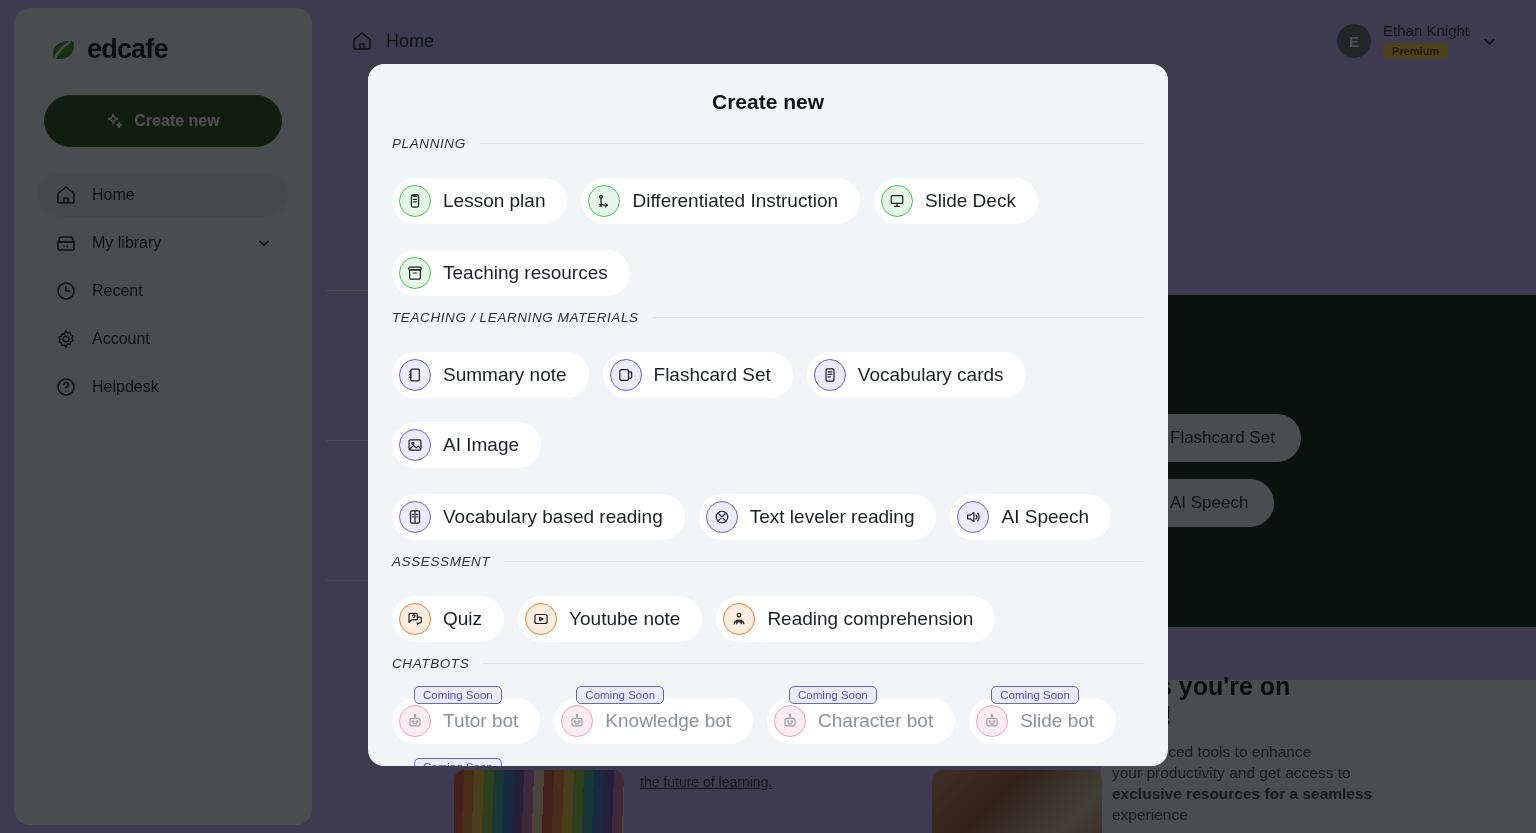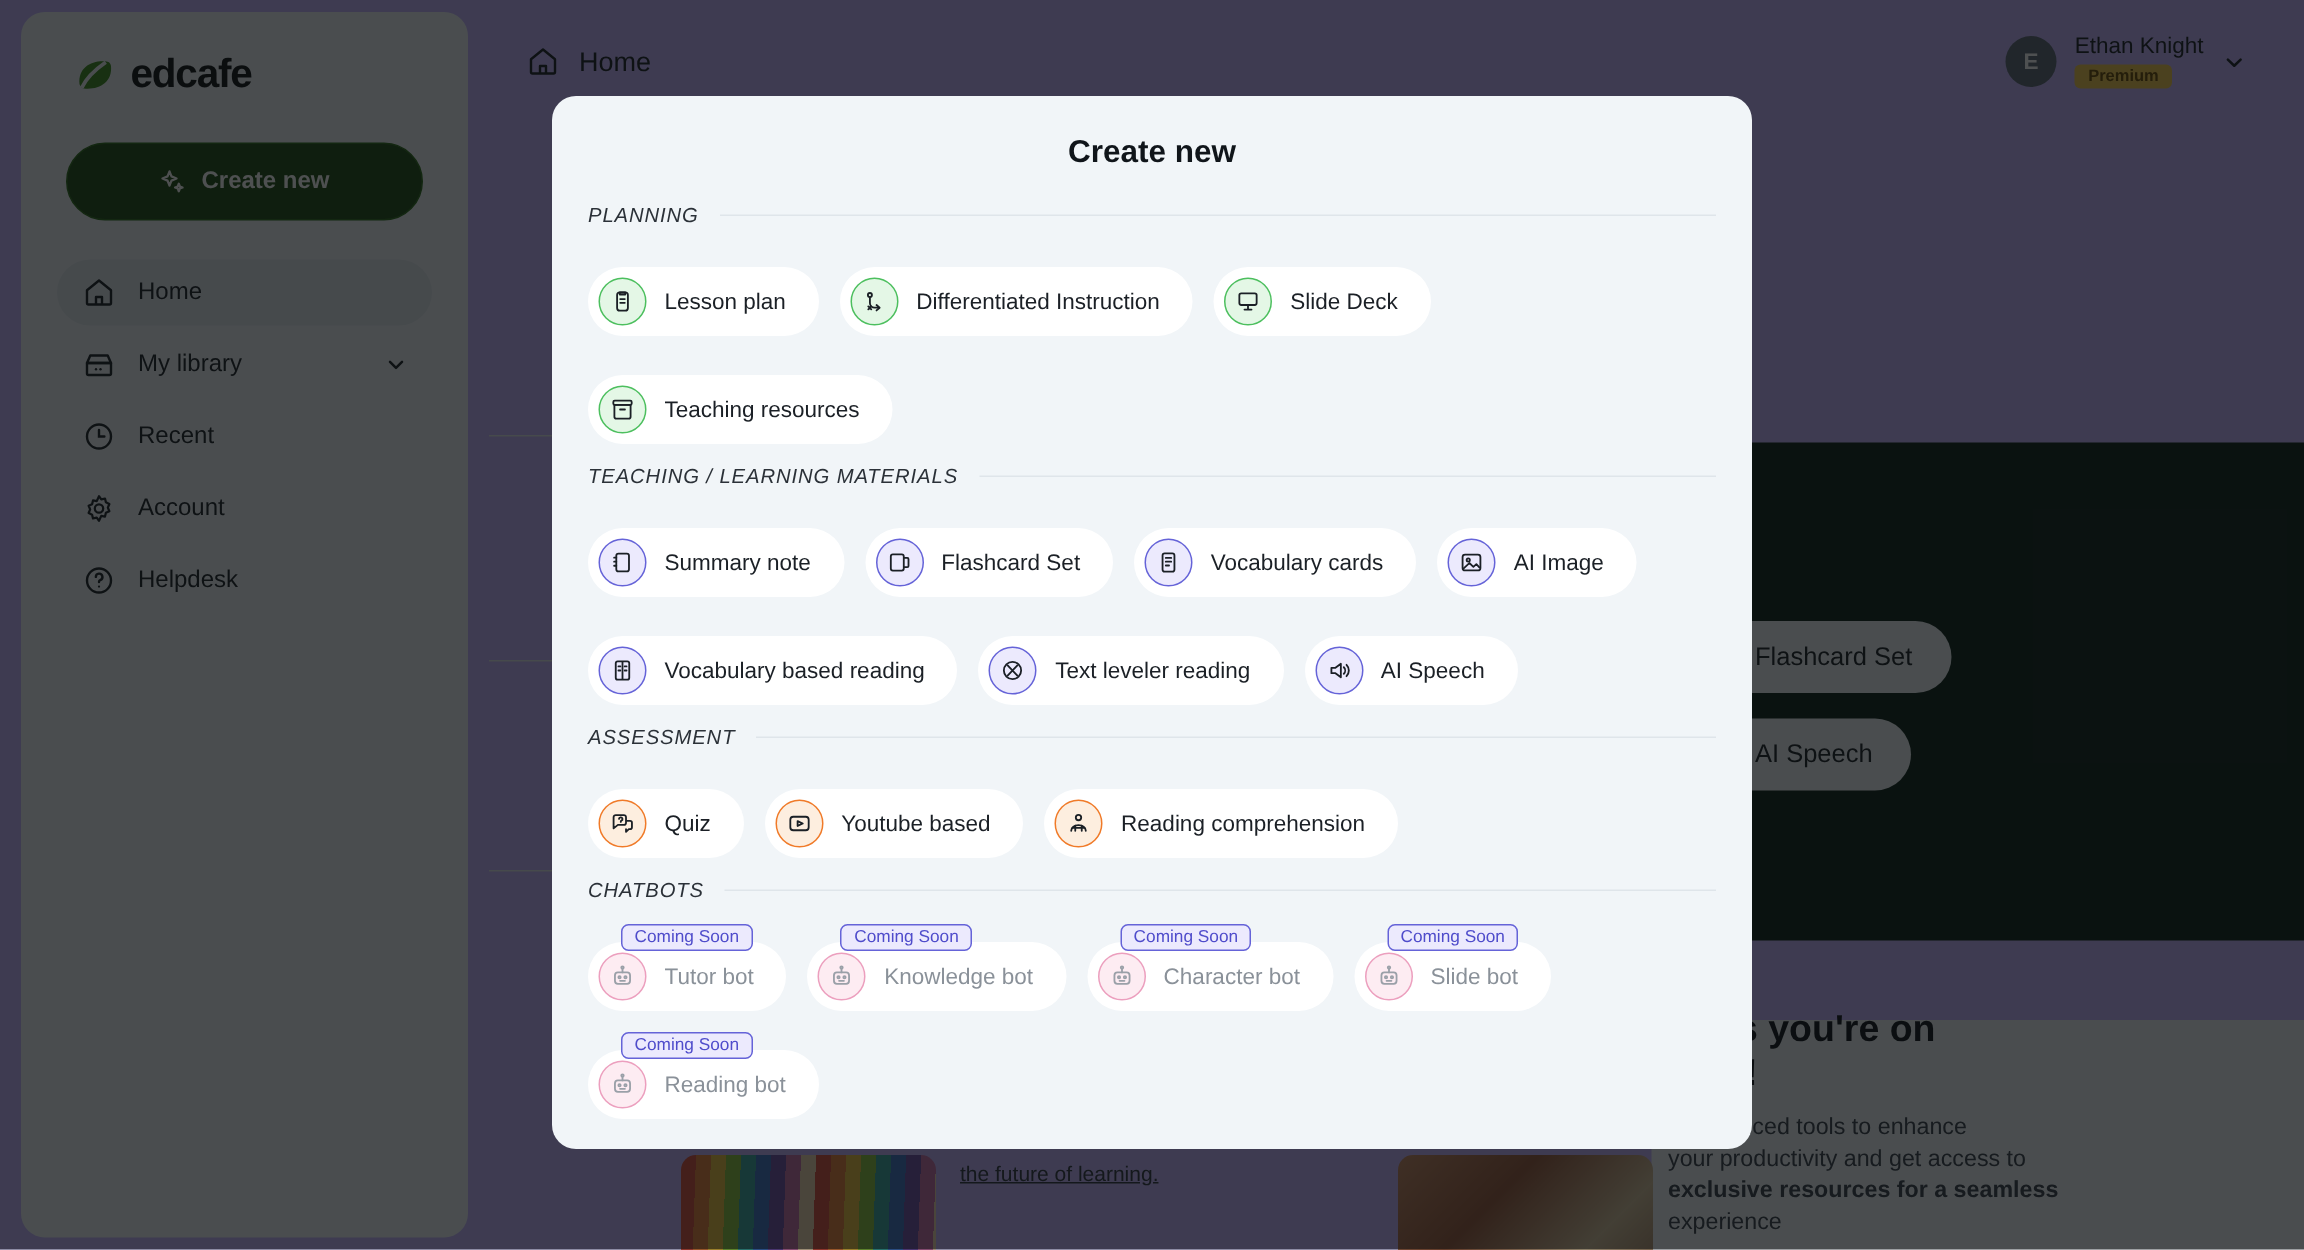--- a/index.html
+++ b/index.html
@@ -142,21 +142,21 @@
   }
   .section-rule { flex: 1; height: 1px; background: #dfe5ea; }
 
   .chip-row { display: flex; flex-wrap: wrap; gap: 12px 14px; margin-bottom: 14px; }
 
   .chip {
     position: relative;
     display: inline-flex; align-items: center; gap: 12px;
     background: #ffffff; border-radius: 26px;
     height: 46px; padding: 0 22px 0 7px;
-    font-size: 15px; color: #1b2026; white-space: nowrap;
+    font-size: 19px; color: #1b2026; white-space: nowrap;
     cursor: pointer;
   }
   .chip .ic {
     width: 32px; height: 32px; border-radius: 50%; flex: none;
     display: flex; align-items: center; justify-content: center;
   }
   .chip.green .ic  { background: #e4f7e6; border: 1.5px solid #4cbf5e; }
   .chip.indigo .ic { background: #eceafd; border: 1.5px solid #6563d8; }
   .chip.orange .ic { background: #fdeedf; border: 1.5px solid #f07a28; }
   .chip.pink .ic   { background: #fdecf2; border: 1.5px solid #ec9fbe; }
@@ -468,21 +468,21 @@
               </span>
               <span class="chip-label">Quiz</span>
             </div></div>
           <div class="chip-wrap"><div class="chip orange">
               <span class="ic">
                 <svg width="18" height="18" viewBox="0 0 20 20" fill="none" stroke="#1b2026" stroke-width="1.35" stroke-linecap="round" stroke-linejoin="round">
                   <rect x="3.2" y="5" width="13.6" height="10" rx="2.2"></rect>
                   <path d="M8.6 8.2 12.4 10l-3.8 1.8Z"></path>
                 </svg>
               </span>
-              <span class="chip-label">Youtube based</span>
+              <span class="chip-label">Youtube note</span>
             </div></div>
           <div class="chip-wrap"><div class="chip orange">
               <span class="ic">
                 <svg width="18" height="18" viewBox="0 0 20 20" fill="none" stroke="#1b2026" stroke-width="1.35" stroke-linecap="round" stroke-linejoin="round">
                   <circle cx="10" cy="5.6" r="2"></circle>
                   <path d="M4.6 15.4c0-2.4 2.4-4.2 5.4-4.2s5.4 1.8 5.4 4.2"></path>
                   <path d="M5.6 13.2h8.8M7.6 11.6v3.8M12.4 11.6v3.8"></path>
                 </svg>
               </span>
               <span class="chip-label">Reading comprehension</span>

